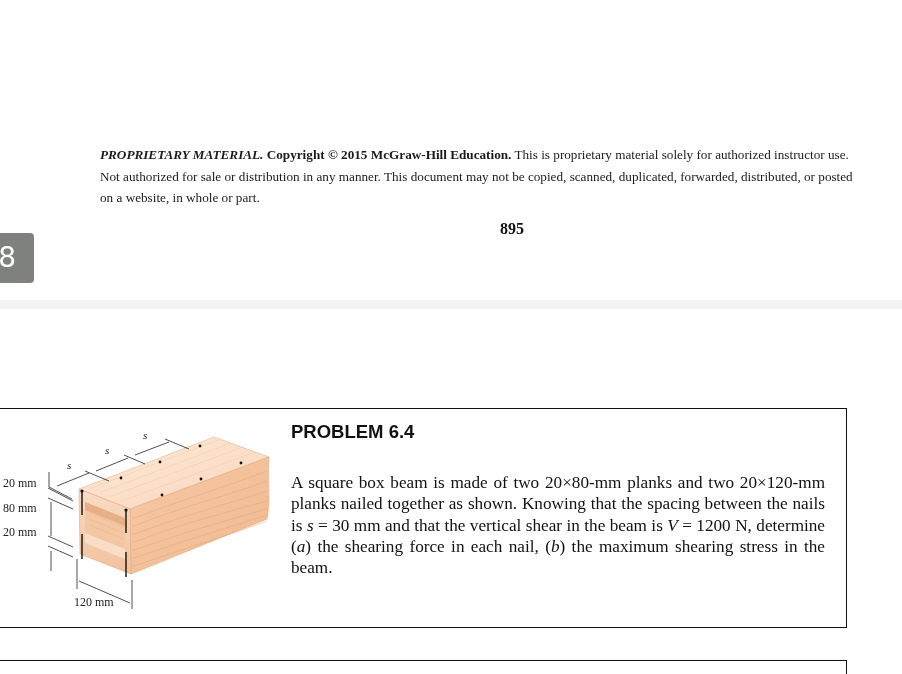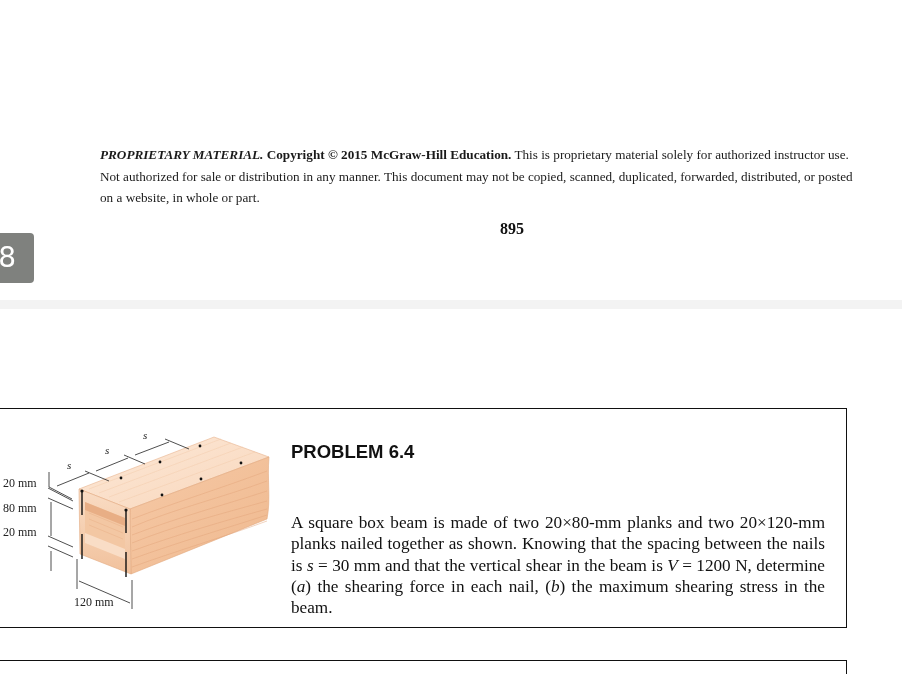--- a/index.html
+++ b/index.html
@@ -27,26 +27,26 @@
   .problem-box {
     position:absolute; left:-2px; top:408px; width:849px; height:220px;
     border:1px solid #111; box-sizing:border-box; background:#fff;
   }
   .next-box {
     position:absolute; left:-2px; top:660px; width:849px; height:40px;
     border:1px solid #111; box-sizing:border-box; background:#fff;
   }
   .figure { position:absolute; left:0; top:0; width:290px; height:220px; }
   .problem-title {
-    position:absolute; left:292px; top:32px;
+    position:absolute; left:292px; top:12px;
     font-family:"Liberation Sans", sans-serif; font-weight:bold; font-size:18.5px; color:#111;
   }
   .problem-text {
     position:absolute; left:292px; top:63px; width:534px;
-    font-size:17.2px; line-height:21.3px; text-align:justify; color:#111;margin-top:40px;
+    font-size:17.2px; line-height:21.3px; text-align:justify; color:#111;
   }
   .problem-text p { margin:0; text-align:justify; text-align-last:left; }
   .var { font-style:italic; }
   .dim { font-family:"Liberation Serif", serif; font-size:12px; fill:#222; }
   .s-label { font-family:"Liberation Serif", serif; font-style:italic; font-size:11px; fill:#222; }
 </style>
 </head>
 <body>
 
 <div class="page-top">

